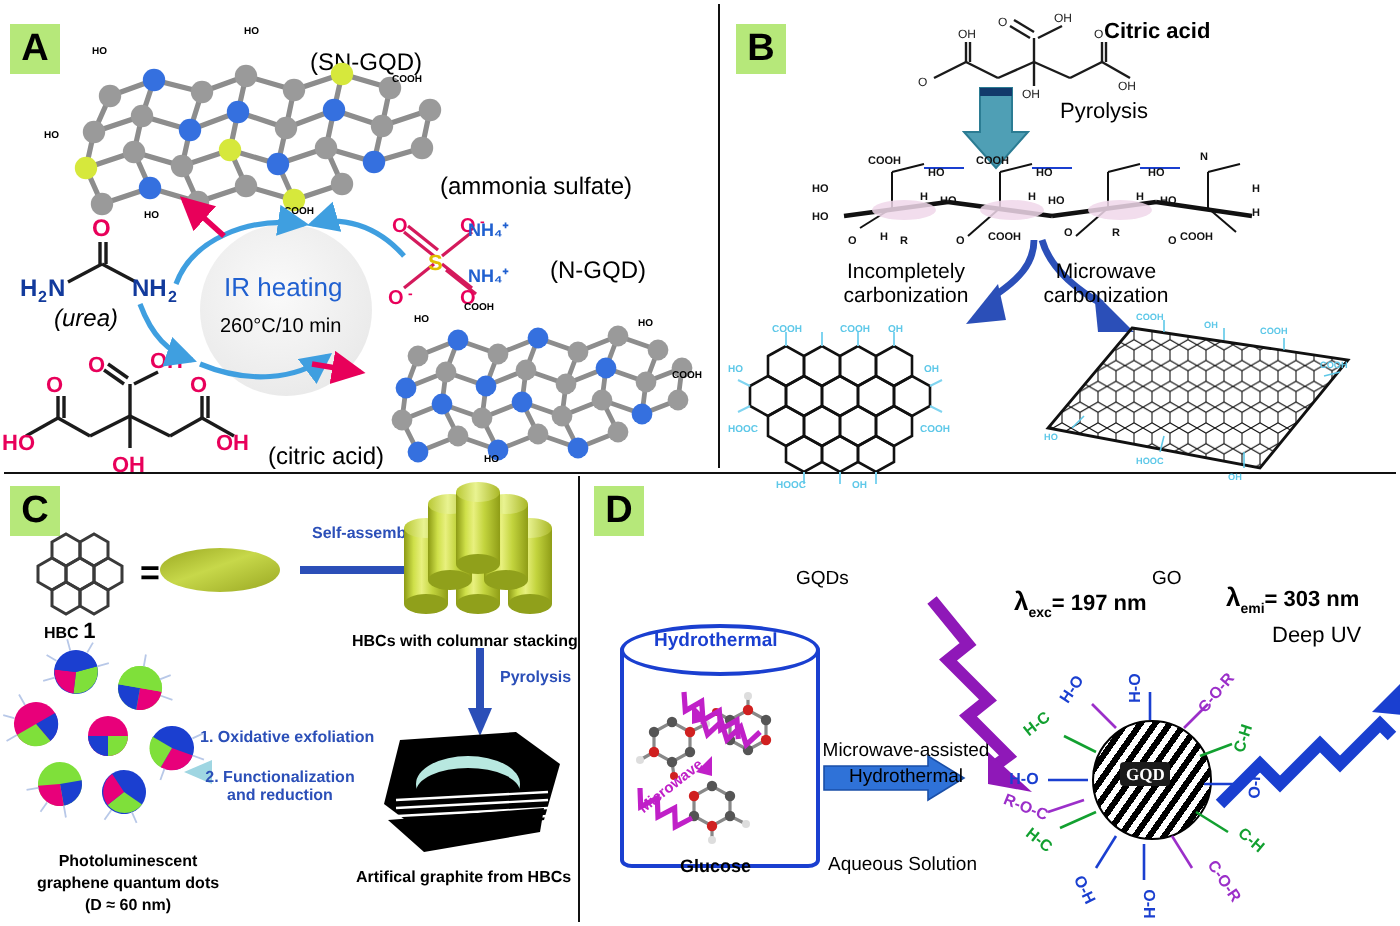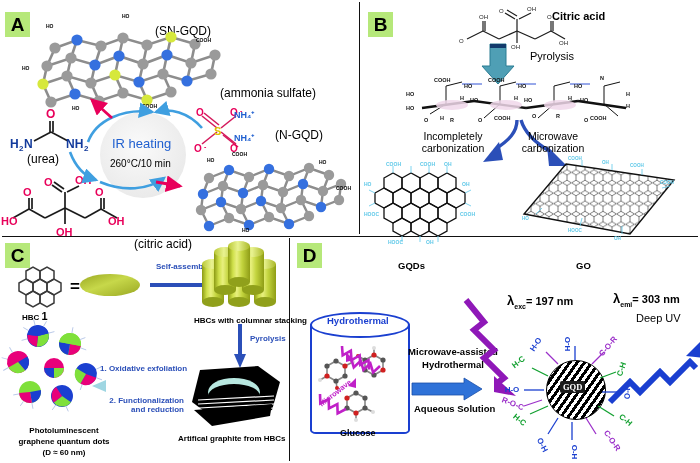--- a/index.html
+++ b/index.html
@@ -9,21 +9,21 @@
 
   
   .badge{position:absolute;background:#b6e87a;color:#000;font-weight:bold;
          font-size:19px;line-height:1;display:flex;align-items:center;
          justify-content:center;width:25px;height:25px;
          font-family:"Liberation Sans",sans-serif;}
 
   
   .t{position:absolute;white-space:nowrap;line-height:1.15;}
   .lbl{font-size:11.5px;}
-  .lbl-b{font-size:9px;font-weight:bold;}
+  .lbl-b{font-size:9px;font-weight:normal;margin-top:24px;}
   .lbl-bb{font-size:8px;font-weight:bold;}
   .mol{font-size:9px;font-weight:bold;}
   .tiny{font-size:5px;font-weight:bold;}
   .blue{color:#2060d0;}
   .center{text-align:center;white-space:normal;}
 
   
   .vline{position:absolute;width:1px;background:#111;}
   .hline{position:absolute;height:1px;background:#111;}
 
@@ -157,21 +157,21 @@
       <line x1="43" y1="34" x2="26" y2="43"></line>
       <line x1="43" y1="34" x2="60" y2="43"></line>
     </g>
     <text x="38" y="20" font-size="12" font-weight="bold" fill="#e8005a" font-family="Liberation Sans, sans-serif">O</text>
     <text x="2" y="50" font-size="12" font-weight="bold" fill="#123a9c" font-family="Liberation Sans, sans-serif">H</text>
     <text x="11" y="53" font-size="8" font-weight="bold" fill="#123a9c" font-family="Liberation Sans, sans-serif">2</text>
     <text x="16" y="50" font-size="12" font-weight="bold" fill="#123a9c" font-family="Liberation Sans, sans-serif">N</text>
     <text x="58" y="50" font-size="12" font-weight="bold" fill="#123a9c" font-family="Liberation Sans, sans-serif">NH</text>
     <text x="76" y="53" font-size="8" font-weight="bold" fill="#123a9c" font-family="Liberation Sans, sans-serif">2</text>
   </svg>
-  <div class="t lbl" style="left:27px;top:153px;font-size:12px;">(urea)</div>
+  <div class="t lbl" style="left:27px;top:153px;font-size:12px;font-style:italic;">(urea)</div>
 
   <svg width="125" height="68" style="left:3px;top:172px;">
     <g stroke="#1b1b1b" stroke-width="1.7">
       <line x1="62" y1="20" x2="62" y2="36"></line>
       <line x1="62" y1="36" x2="42" y2="46"></line>
       <line x1="42" y1="46" x2="26" y2="37"></line>
       <line x1="62" y1="36" x2="82" y2="46"></line>
       <line x1="82" y1="46" x2="98" y2="37"></line>
       <line x1="62" y1="36" x2="62" y2="52"></line>
       <line x1="59" y1="20" x2="49" y2="13"></line>
@@ -185,21 +185,21 @@
       <line x1="98" y1="37" x2="114" y2="46"></line>
     </g>
     <text x="41" y="14" font-size="11" font-weight="bold" fill="#e8005a" font-family="Liberation Sans, sans-serif">O</text>
     <text x="72" y="12" font-size="11" font-weight="bold" fill="#e8005a" font-family="Liberation Sans, sans-serif">OH</text>
     <text x="20" y="24" font-size="11" font-weight="bold" fill="#e8005a" font-family="Liberation Sans, sans-serif">O</text>
     <text x="92" y="24" font-size="11" font-weight="bold" fill="#e8005a" font-family="Liberation Sans, sans-serif">O</text>
     <text x="-2" y="53" font-size="11" font-weight="bold" fill="#e8005a" font-family="Liberation Sans, sans-serif">HO</text>
     <text x="105" y="53" font-size="11" font-weight="bold" fill="#e8005a" font-family="Liberation Sans, sans-serif">OH</text>
     <text x="53" y="64" font-size="11" font-weight="bold" fill="#e8005a" font-family="Liberation Sans, sans-serif">OH</text>
   </svg>
-  <div class="t lbl" style="left:134px;top:222px;font-size:12px;margin-top:16px;">(citric acid)</div>
+  <div class="t lbl" style="left:134px;top:222px;font-size:12px;">(citric acid)</div>
 
   <div class="ircircle" style="left:100px;top:112px;width:86px;height:86px;"></div>
   <div class="t blue" style="left:112px;top:137px;font-size:13px;">IR heating</div>
   <div class="t" style="left:110px;top:158px;font-size:10px;">260°C/10 min</div>
 
   <svg width="190" height="130" style="left:52px;top:98px;">
     <defs>
       <marker id="mb" markerWidth="7" markerHeight="7" refX="5" refY="3" orient="auto">
         <path d="M0,0 L6,3 L0,6 z" fill="#3f9fe0"></path>
       </marker>
@@ -468,21 +468,21 @@
   <div class="t lbl-bb blue" style="left:156px;top:262px;color:#2b4fb8;">Self-assembly</div>
 
   <div style="position:absolute;left:198px;top:248px;width:90px;height:62px;">
     <div class="cyl" style="left:4px;top:16px;width:22px;height:38px;"></div>
     <div class="cyl" style="left:30px;top:16px;width:22px;height:38px;"></div>
     <div class="cyl" style="left:56px;top:16px;width:22px;height:38px;"></div>
     <div class="cyl" style="left:16px;top:4px;width:22px;height:38px;"></div>
     <div class="cyl" style="left:44px;top:4px;width:22px;height:38px;"></div>
     <div class="cyl" style="left:30px;top:-2px;width:22px;height:36px;"></div>
   </div>
-  <div class="t lbl-bb" style="left:194px;top:316px;">HBCs with columnar stacking</div>
+  <div class="t lbl-bb" style="left:176px;top:316px;">HBCs with columnar stacking</div>
 
   <svg width="16" height="44" style="left:232px;top:324px;">
     <line x1="8" y1="0" x2="8" y2="32" stroke="#2b4fb8" stroke-width="4"></line>
     <path d="M2,30 L8,44 L14,30 Z" fill="#2b4fb8"></path>
   </svg>
   <div class="t lbl-bb blue" style="left:250px;top:334px;color:#2b4fb8;">Pyrolysis</div>
 
   <svg width="100" height="66" style="left:186px;top:366px;">
     <polygon points="14,4 72,0 94,16 86,44 30,54 6,36" fill="#000"></polygon>
     <ellipse cx="48" cy="26" rx="26" ry="14" fill="#b8e8e0"></ellipse>
@@ -503,21 +503,21 @@
       <linearGradient id="gfade" x1="0" x2="1">
         <stop offset="0" stop-color="#bfe8ee"></stop>
           <stop offset="0.35" stop-color="#2b4fb8"></stop>
         <stop offset="1" stop-color="#2b4fb8"></stop>
       </linearGradient>
     </defs>
     <line x1="14" y1="8" x2="88" y2="8" stroke="url(#gfade)" stroke-width="4"></line>
     <path d="M14,2 L0,8 L14,14 Z" fill="#9fd6e2"></path>
   </svg>
   <div class="t lbl-bb blue" style="left:100px;top:364px;color:#2b4fb8;">1. Oxidative exfoliation</div>
-  <div class="t lbl-bb blue center" style="left:96px;top:396px;width:88px;color:#2b4fb8;white-space:normal;text-align:right;"><span>2. Functionalization</span><br><span>and reduction</span></div>
+  <div class="t lbl-bb blue center" style="left:96px;top:384px;width:88px;color:#2b4fb8;white-space:normal;"><span>2. Functionalization</span><br><span>and reduction</span></div>
 
   <svg width="100" height="90" style="left:8px;top:330px;">
     <g>
       <g transform="translate(30,6) rotate(-15)">
         <circle r="11" cx="0" cy="0" fill="#1b3fd0"></circle>
         <path d="M0,0 L11,0 A11,11 0 0,1 -4,10 Z" fill="#7fe03a"></path>
         <path d="M0,0 L-4,10 A11,11 0 0,1 -10,-4 Z" fill="#e8007a"></path>
         <path d="M0,0 L-10,-4 A11,11 0 0,1 11,0 Z" fill="#1b3fd0"></path>
         <g stroke="#b8c8e8" stroke-width="0.9">
           <line x1="0" y1="-11" x2="0" y2="-17"></line>

